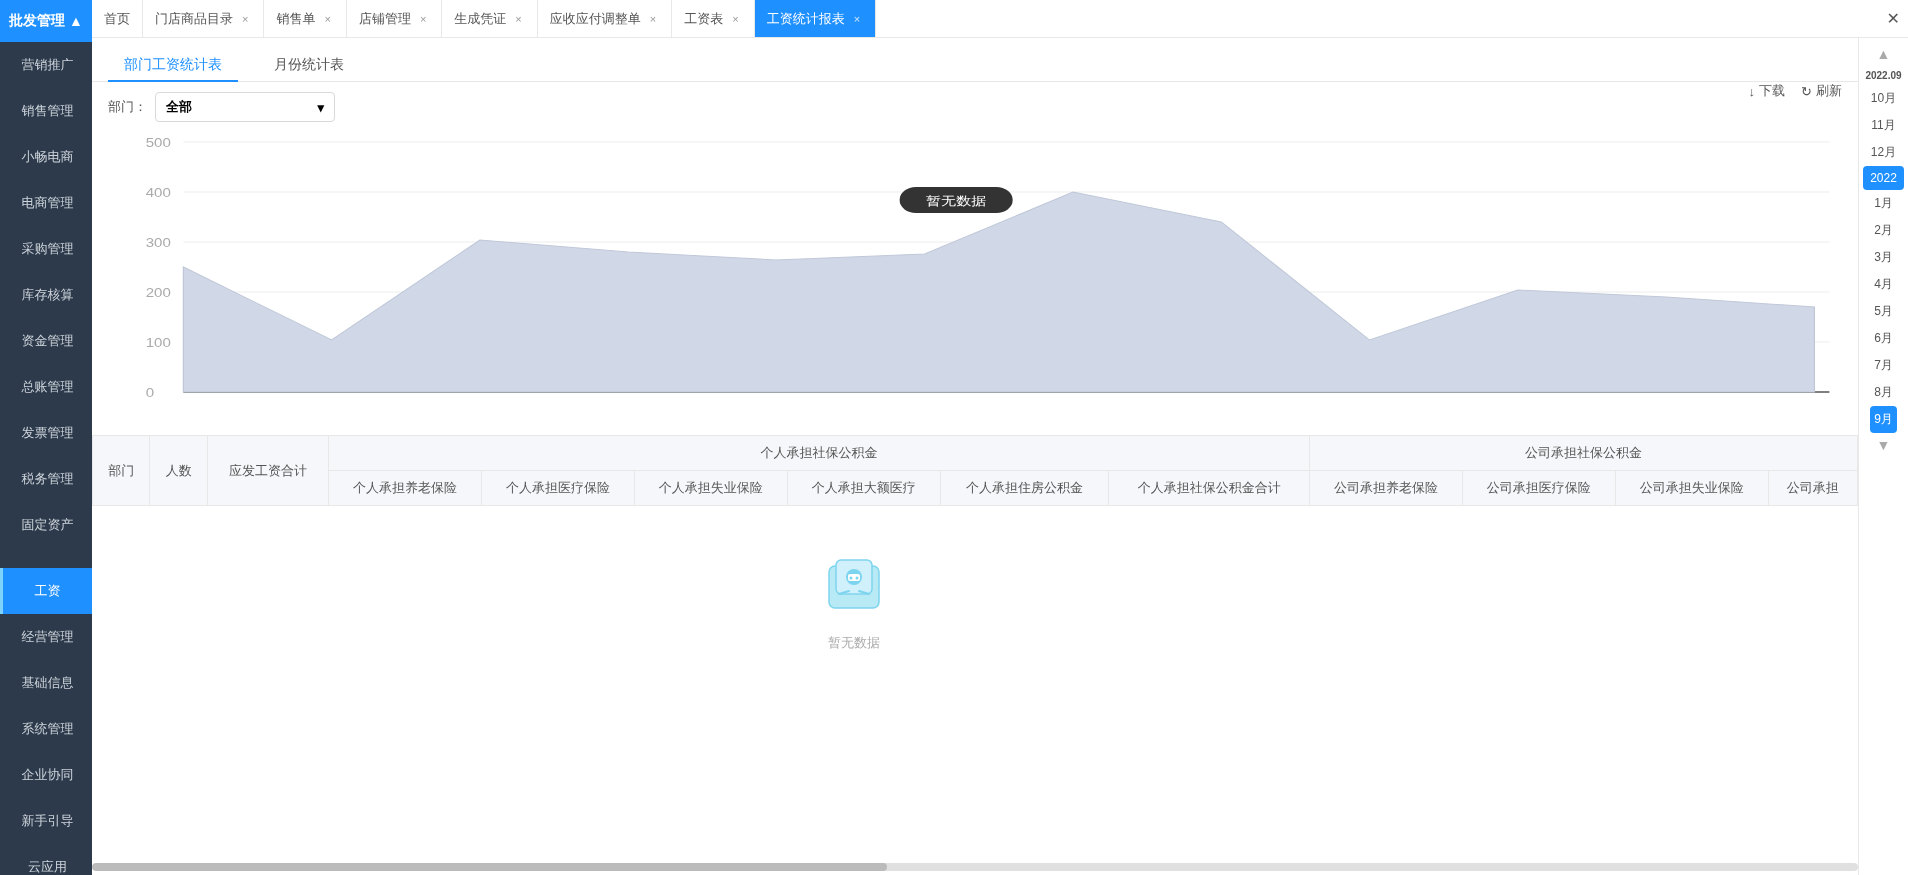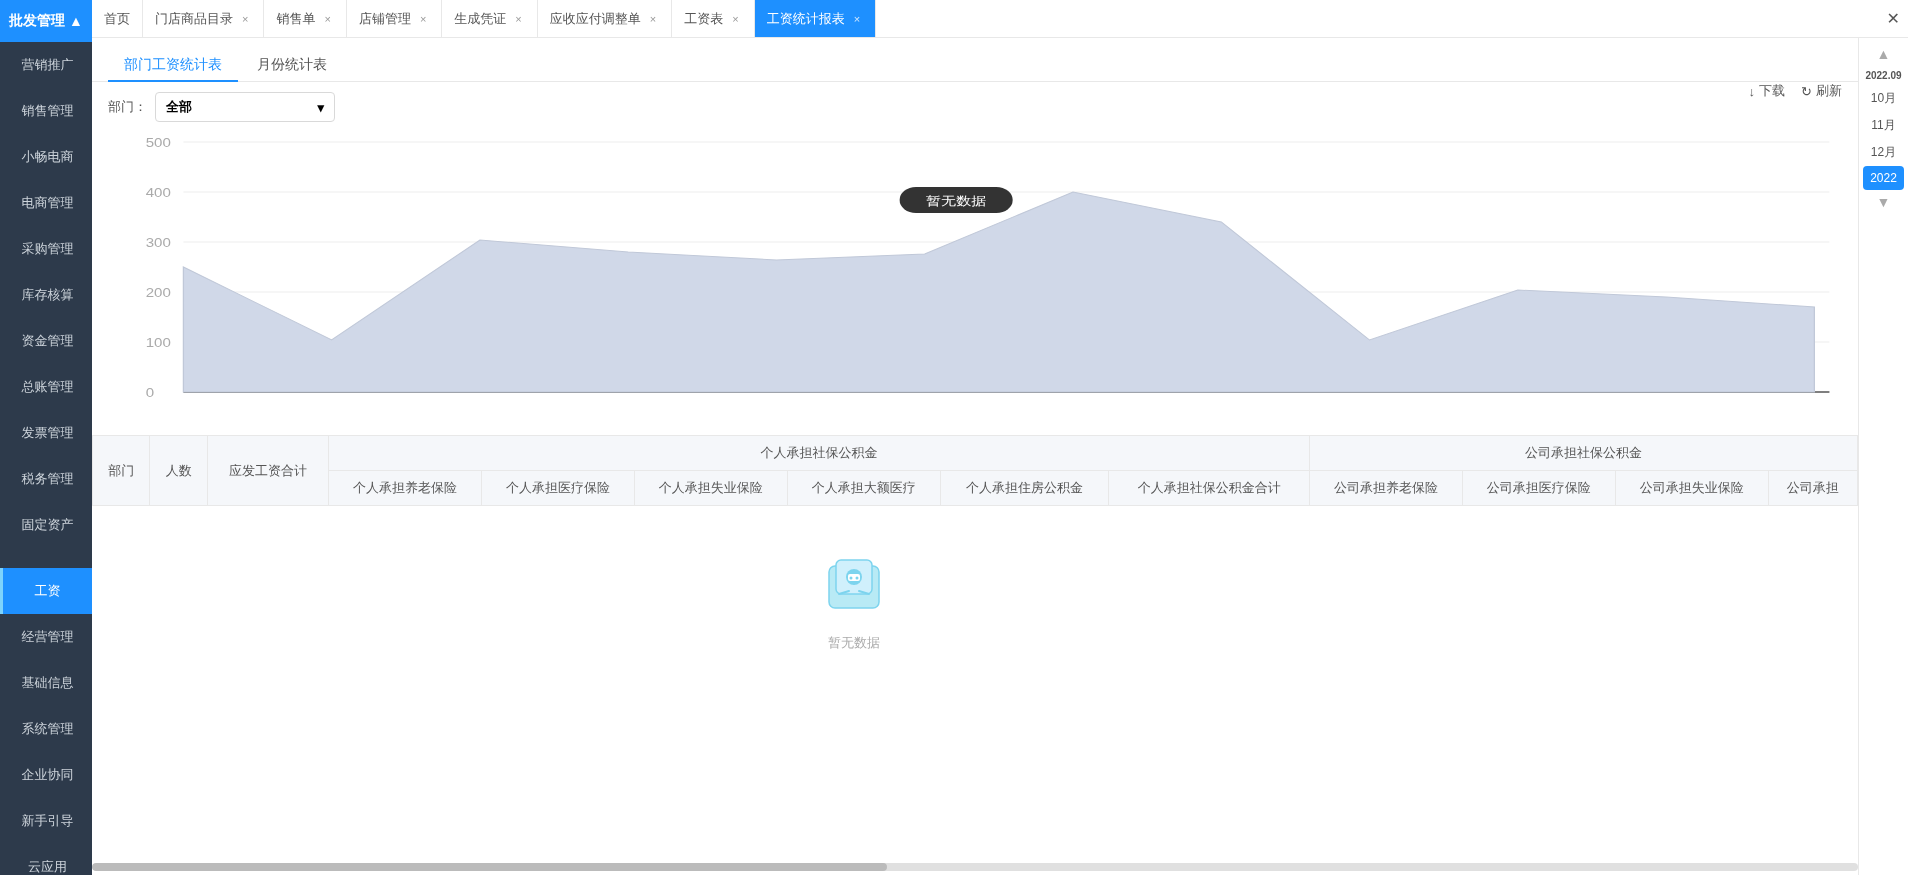--- a/index.html
+++ b/index.html
@@ -340,21 +340,21 @@
         </div>
       </div>
     <div class="tab-close-right">✕</div>
   </div>
 
   <div class="content">
 
     <div class="page">
 
       <div class="sub-tabs">
-        <div id="sub-tabs-container" style="display:flex;gap:3px;">
+        <div id="sub-tabs-container" style="display:flex;gap:20px;">
             <div class="sub-tab active">部门工资统计表</div>
             <div class="sub-tab">月份统计表</div>
           </div>
       </div>
 
       <div class="toolbar">
         <div class="toolbar-btn">
           <span>↓</span>
           <span>下载</span>
         </div>
@@ -450,17 +450,28 @@
 
     <div class="timeline-panel">
       <div class="timeline-arrow">▲</div>
       <div class="timeline-year">2022.09</div>
       <div id="timeline-months-2022">
           <div class="timeline-month">10月</div>
           <div class="timeline-month">11月</div>
           <div class="timeline-month">12月</div>
         </div>
       <div class="timeline-month year-highlight">2022</div>
+      <div id="timeline-months-2023">
+          <div class="timeline-month">1月</div>
+          <div class="timeline-month">2月</div>
+          <div class="timeline-month">3月</div>
+          <div class="timeline-month">4月</div>
+          <div class="timeline-month">5月</div>
+          <div class="timeline-month">6月</div>
+          <div class="timeline-month">7月</div>
+          <div class="timeline-month">8月</div>
+          <div class="timeline-month active">9月</div>
+        </div>
       <div class="timeline-arrow">▼</div>
     </div>
 
   </div>
 </div>
 
 </body></html>

